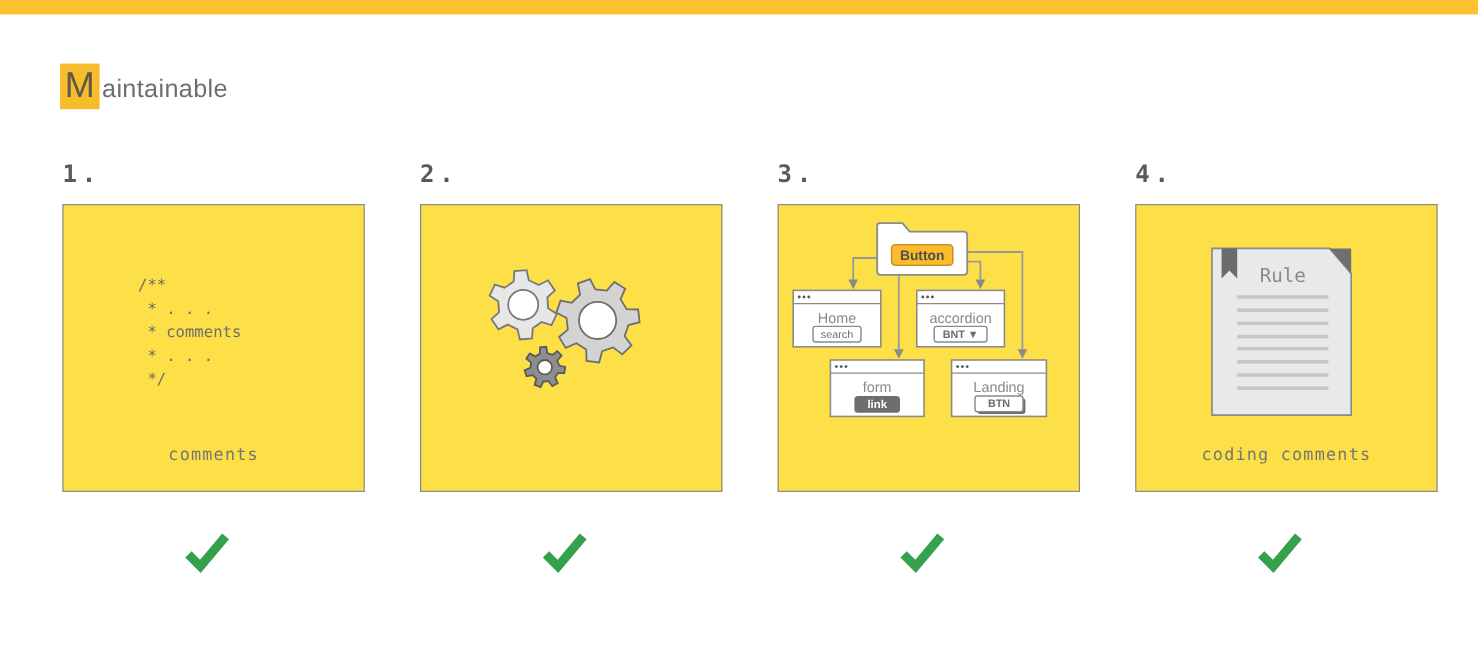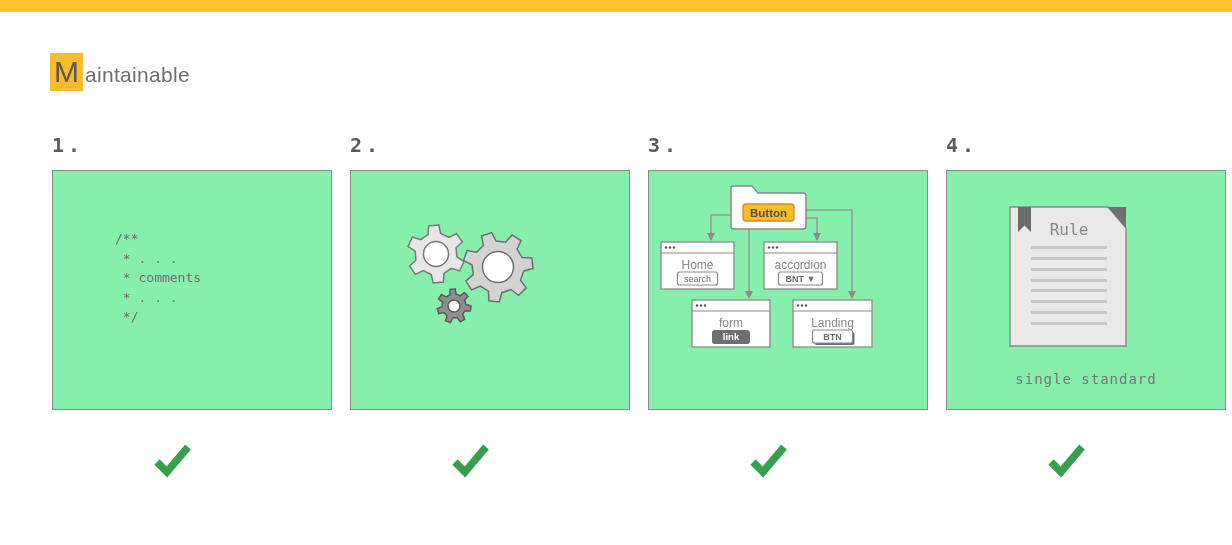--- a/index.html
+++ b/index.html
@@ -12,22 +12,22 @@
   .topbar{width:100%; height:12px; background:var(--topbar);}
   .title-row{margin:41px 0 0 50px; display:flex; align-items:baseline;}
   .title-initial{display:inline-flex; align-items:center; justify-content:center;
     width:33px; height:38px; background:var(--highlight); color:#5F584A;
     font-size:30px; font-weight:500; line-height:1;}
   .title-rest{font-size:21px; color:#6E6E6E; margin-left:2px; letter-spacing:0.3px;text-align:center;}
   .panels{display:flex; margin:42px 0 0 52px; gap:58px;}
   .panel{width:240px; display:flex; flex-direction:column;}
   .panel-number{font-family:"DejaVu Sans Mono", monospace; font-weight:bold;
     font-size:20px; color:#5A5A5A; letter-spacing:4px; height:22px; margin-bottom:15px;}
-  .panel-box{position:relative; width:280px; height:240px; border:1px solid var(--box_border);
-    background:#86efac;}
+  .panel-box{position:relative; width:252px; height:240px; border:1px solid var(--box_border);
+    background:#fde047;}
   .panel-label{position:absolute; left:0; right:0; bottom:22px; text-align:center;
     font-family:"DejaVu Sans Mono", monospace; font-size:14px; color:var(--text_gray);
     letter-spacing:1px; white-space:nowrap;}
   .code{position:absolute; left:62px; top:58px; font-family:"DejaVu Sans Mono", monospace;
     font-size:13px; line-height:19.5px; color:var(--dark_gray); white-space:pre;}
   .check-row{margin-top:30px; display:flex; justify-content:center;}
   .check{stroke:var(--check); stroke-width:7.5; fill:none; stroke-linecap:butt; stroke-linejoin:miter;}
   svg{display:block;}
   
   .gear-a{fill:#E7E7E7; stroke:#787878; stroke-width:1.5;}
@@ -71,20 +71,21 @@
 <div class="panels">
 
   <div class="panel">
     <div class="panel-number">1.</div>
     <div class="panel-box">
       <pre class="code">/**
  * . . .
  * comments
  * . . .
  */</pre>
+      <div class="panel-label">comments</div>
     </div>
     <div class="check-row">
       <svg width="44" height="42" viewBox="0 0 44 42">
         <path class="check" d="M 7 22 L 17 32 L 38 7"></path>
       </svg>
     </div>
   </div>
 
   <div class="panel">
     <div class="panel-number">2.</div>
@@ -186,21 +187,21 @@
         <text class="doctitle" x="122" y="64">Rule</text>
         <rect class="docline" x="84" y="75" width="76" height="3"></rect>
         <rect class="docline" x="84" y="86" width="76" height="3"></rect>
         <rect class="docline" x="84" y="97" width="76" height="3"></rect>
         <rect class="docline" x="84" y="108" width="76" height="3"></rect>
         <rect class="docline" x="84" y="118" width="76" height="3"></rect>
         <rect class="docline" x="84" y="129" width="76" height="3"></rect>
         <rect class="docline" x="84" y="140" width="76" height="3"></rect>
         <rect class="docline" x="84" y="151" width="76" height="3"></rect>
       </svg>
-      <div class="panel-label">single standard</div>
+      <div class="panel-label">coding comments</div>
     </div>
     <div class="check-row">
       <svg width="44" height="42" viewBox="0 0 44 42">
         <path class="check" d="M 7 22 L 17 32 L 38 7"></path>
       </svg>
     </div>
   </div>
 
 </div>
 

